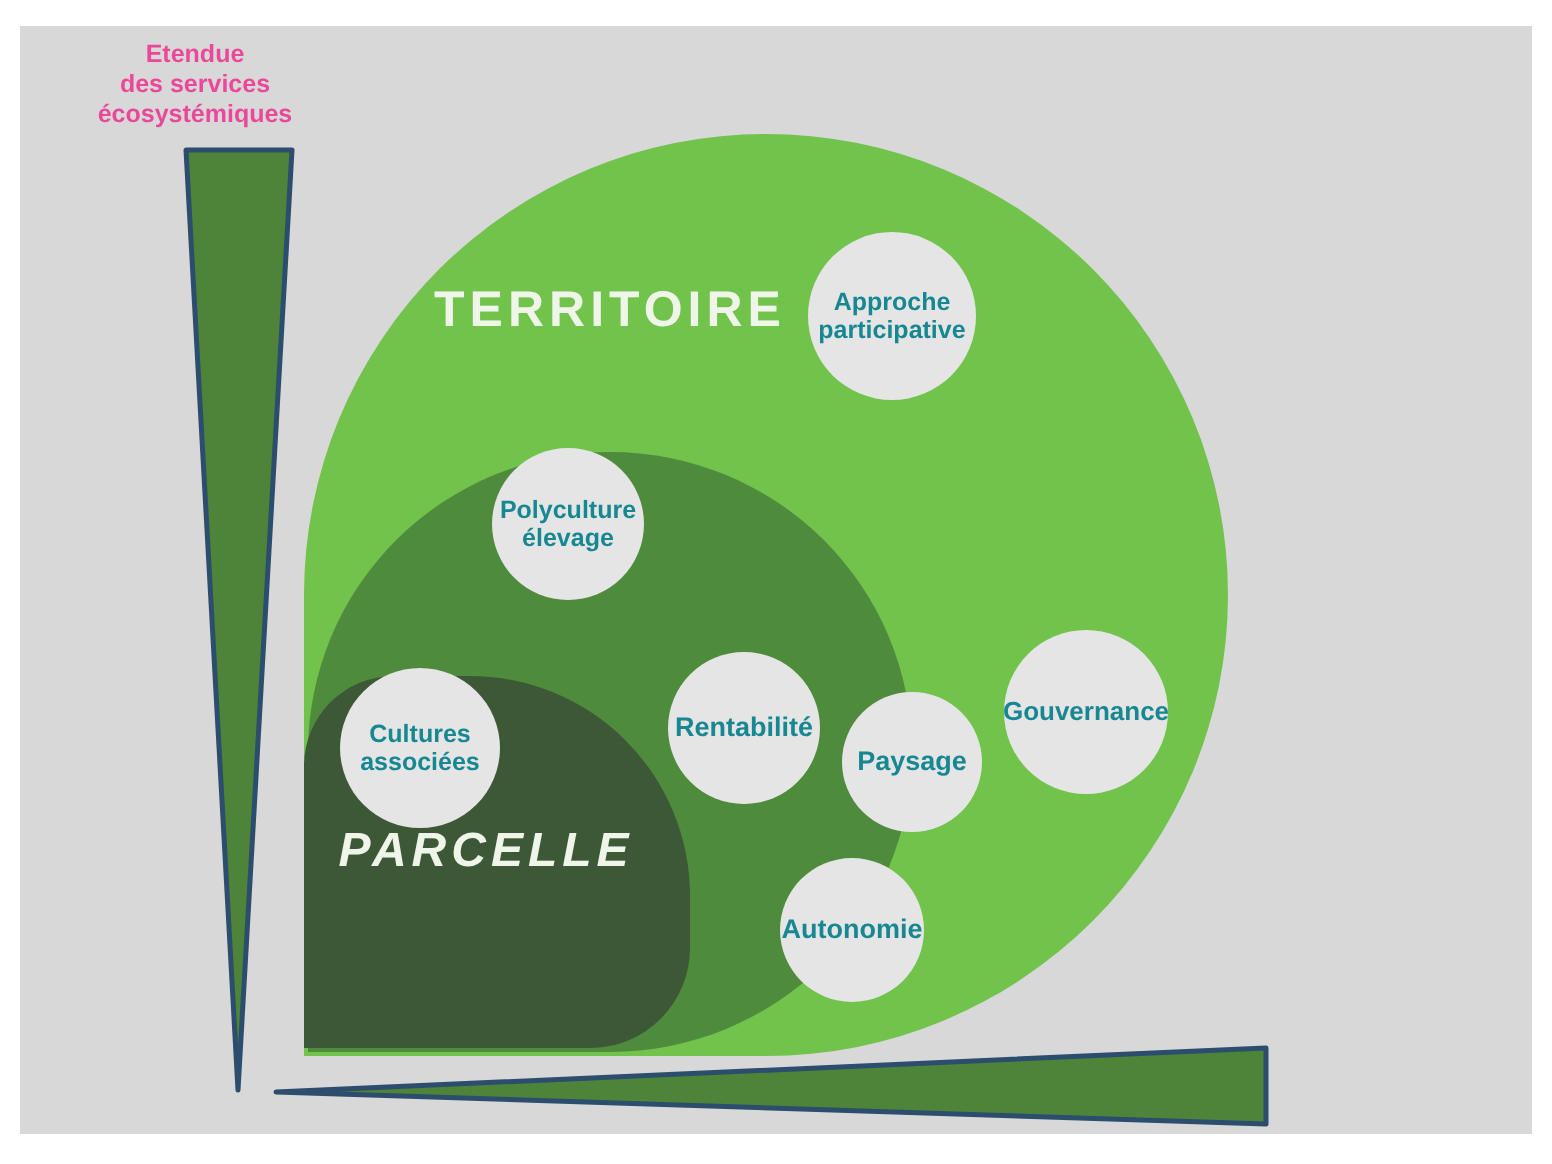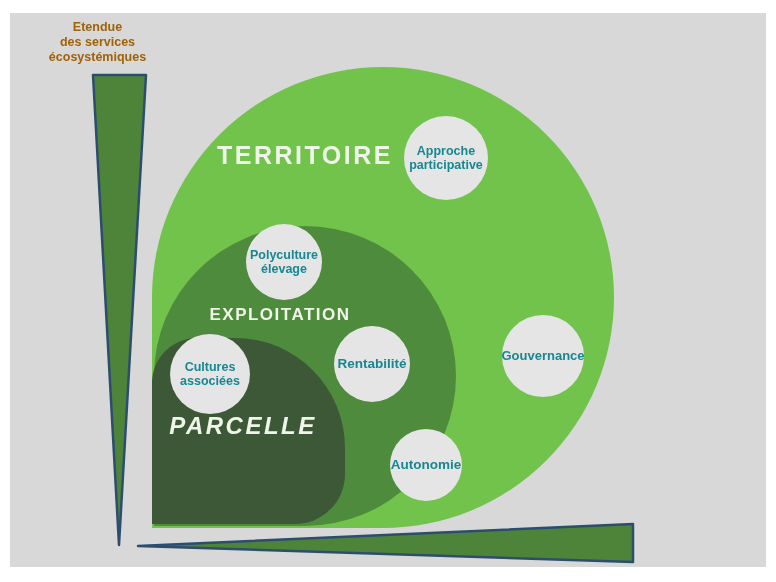--- a/index.html
+++ b/index.html
@@ -65,21 +65,21 @@
     align-items:center;
     justify-content:center;
     text-align:center;
     color:#178791;
     font-weight:bold;
     line-height:1.12;
     white-space:pre-line;
   }
   .axis-label{
     position:absolute;
-    color:#a16207;
+    color:#ec4899;
     font-weight:bold;
     text-align:center;
     white-space:pre-line;
     line-height:1.18;
   }
   .v-axis-label{
     left:30px;top:20px;width:135px;
     font-size:12.5px;
   }
   .h-axis-label{
@@ -95,36 +95,36 @@
 <body>
 
 <div class="page">
 
   <div class="panel"></div>
 
   <div class="leaf leaf-territoire"></div>
   <div class="level-label label-territoire">TERRITOIRE</div>
 
   <div class="leaf leaf-exploitation"></div>
-  <div class="level-label label-exploitation">EXPLOITATION</div>
 
   <div class="leaf leaf-parcelle"></div>
   <div class="level-label label-parcelle">PARCELLE</div>
 
   <div class="bubble" style="left:404px;top:116px;width:84px;height:84px;font-size:12.5px;">Approche
 participative</div>
 
 
   <div class="bubble" style="left:246px;top:224px;width:76px;height:76px;font-size:12.5px;">Polyculture
 élevage</div>
 
   <div class="bubble" style="left:502px;top:315px;width:82px;height:82px;font-size:13px;">Gouvernance</div>
 
   <div class="bubble" style="left:334px;top:326px;width:76px;height:76px;font-size:13.5px;">Rentabilité</div>
 
+  <div class="bubble" style="left:421px;top:346px;width:70px;height:70px;font-size:13.5px;">Paysage</div>
 
   <div class="bubble" style="left:170px;top:334px;width:80px;height:80px;font-size:12.5px;">Cultures
 associées</div>
 
   <div class="bubble" style="left:390px;top:429px;width:72px;height:72px;font-size:13.5px;">Autonomie</div>
 
 
   <div class="axis-label v-axis-label">Etendue
 des services
 écosystémiques</div>

